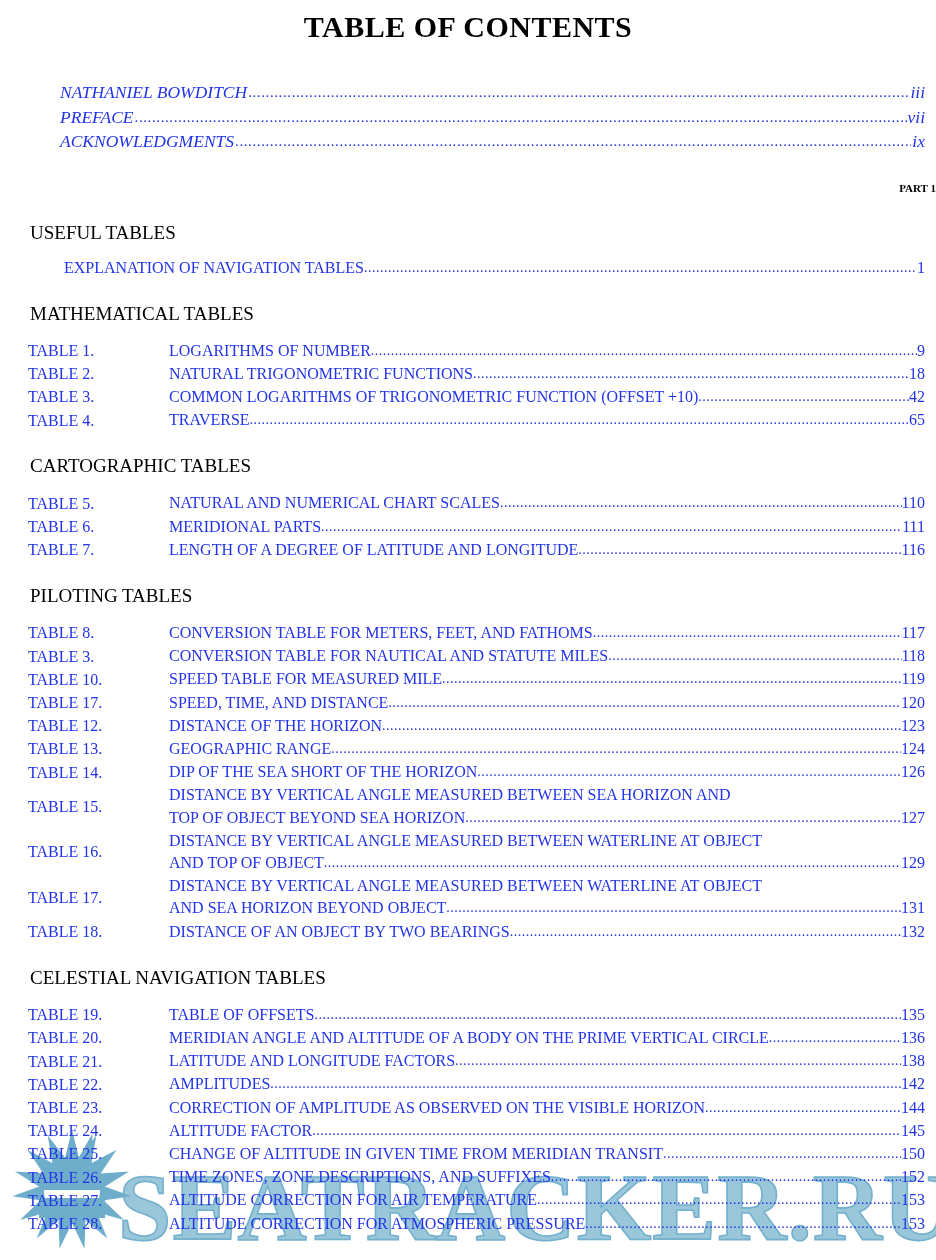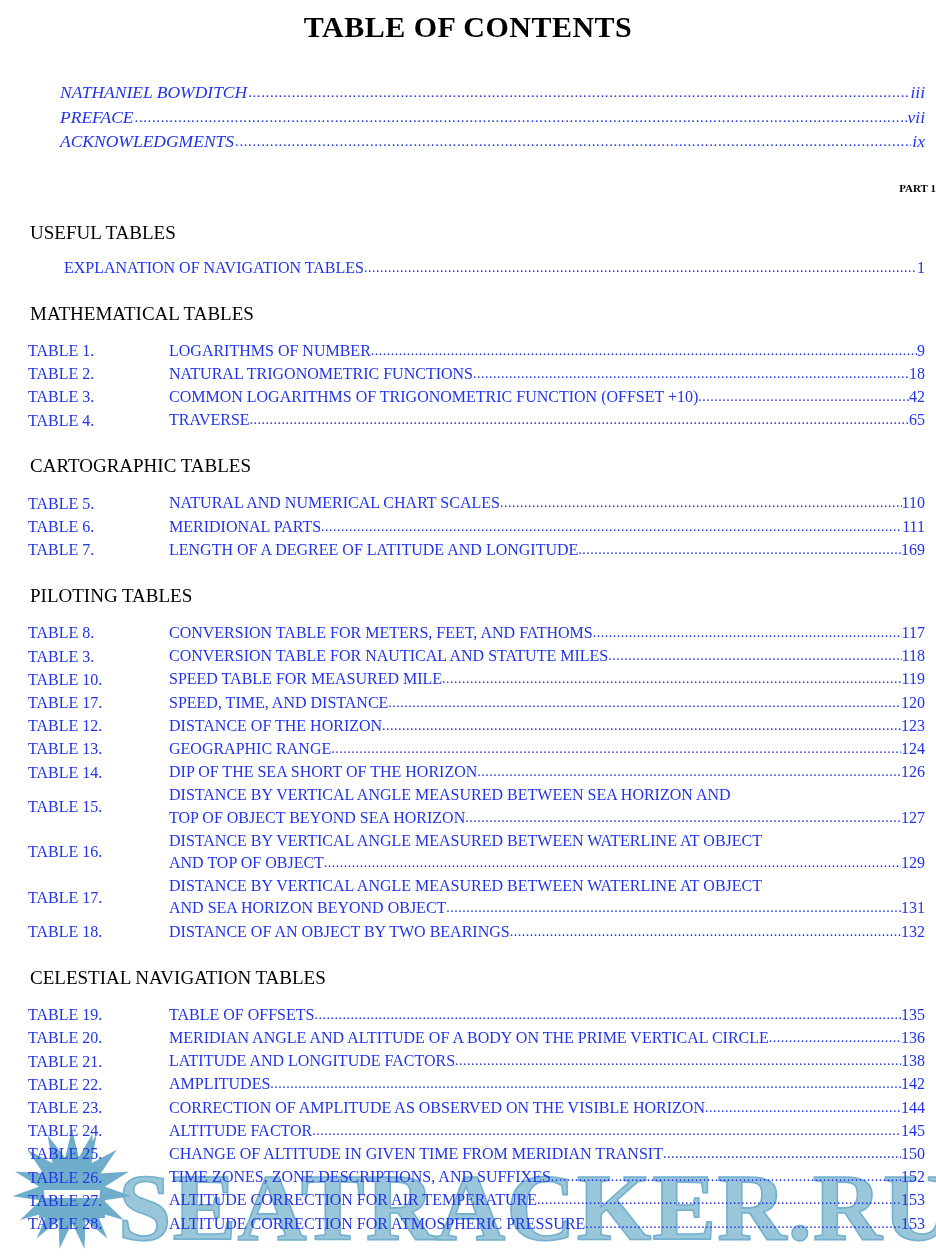--- a/index.html
+++ b/index.html
@@ -294,21 +294,21 @@
               <span class="el-page">111</span>
             </div>
           </div>
         </div>
         <div class="entry">
           <div class="entry-num">TABLE 7.</div>
           <div class="entry-body">
             <div class="entry-line">
               <span class="el-text"> LENGTH OF A DEGREE OF LATITUDE AND LONGITUDE </span>
               <span class="el-leader">............................................................................................................................................................................................................................................................................................................</span>
-              <span class="el-page">169</span>
+              <span class="el-page">116</span>
             </div>
           </div>
         </div>
       </div>
       <div class="section-heading sh-gap-big">PILOTING TABLES</div>
       <div class="entry-list">
         <div class="entry">
           <div class="entry-num">TABLE 8.</div>
           <div class="entry-body">
             <div class="entry-line">

